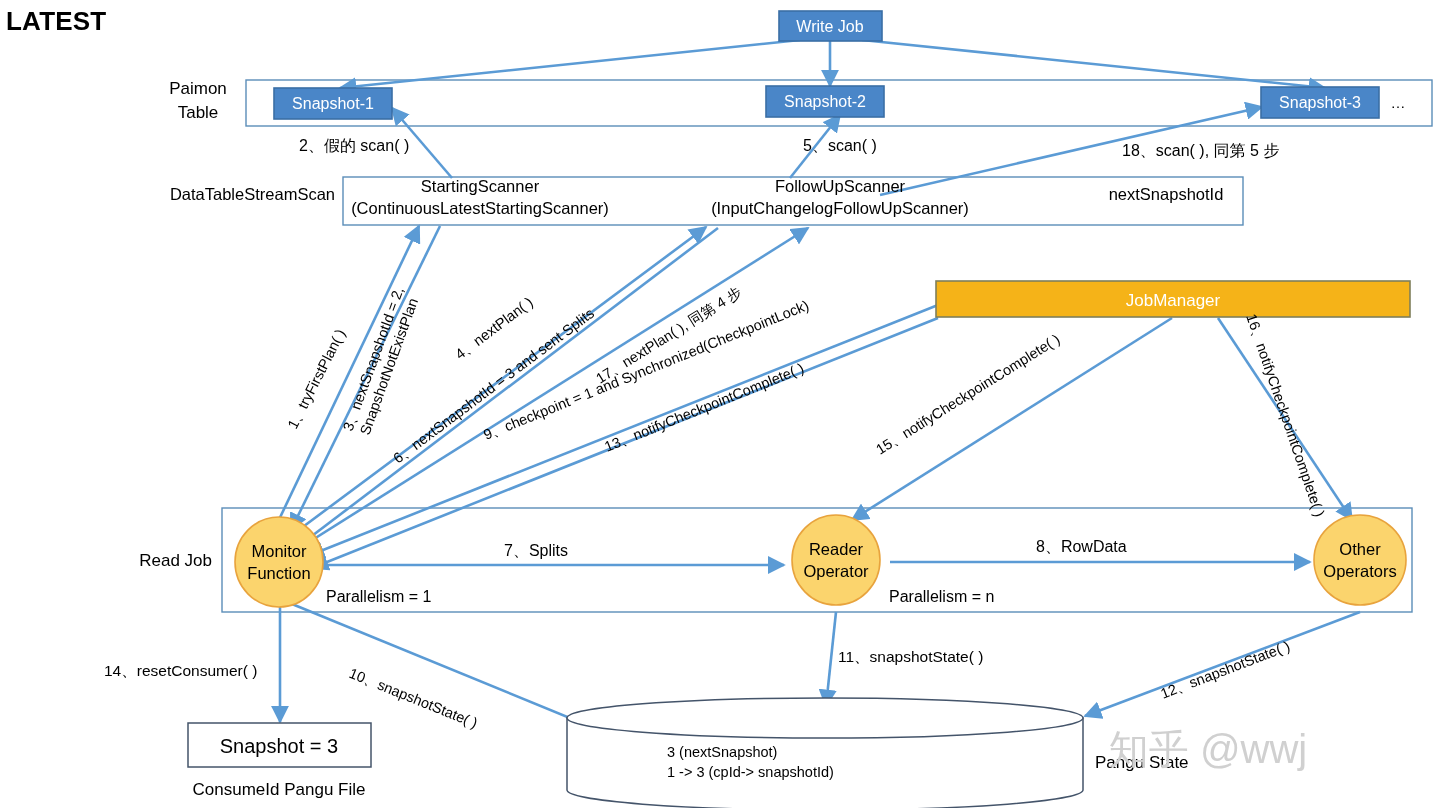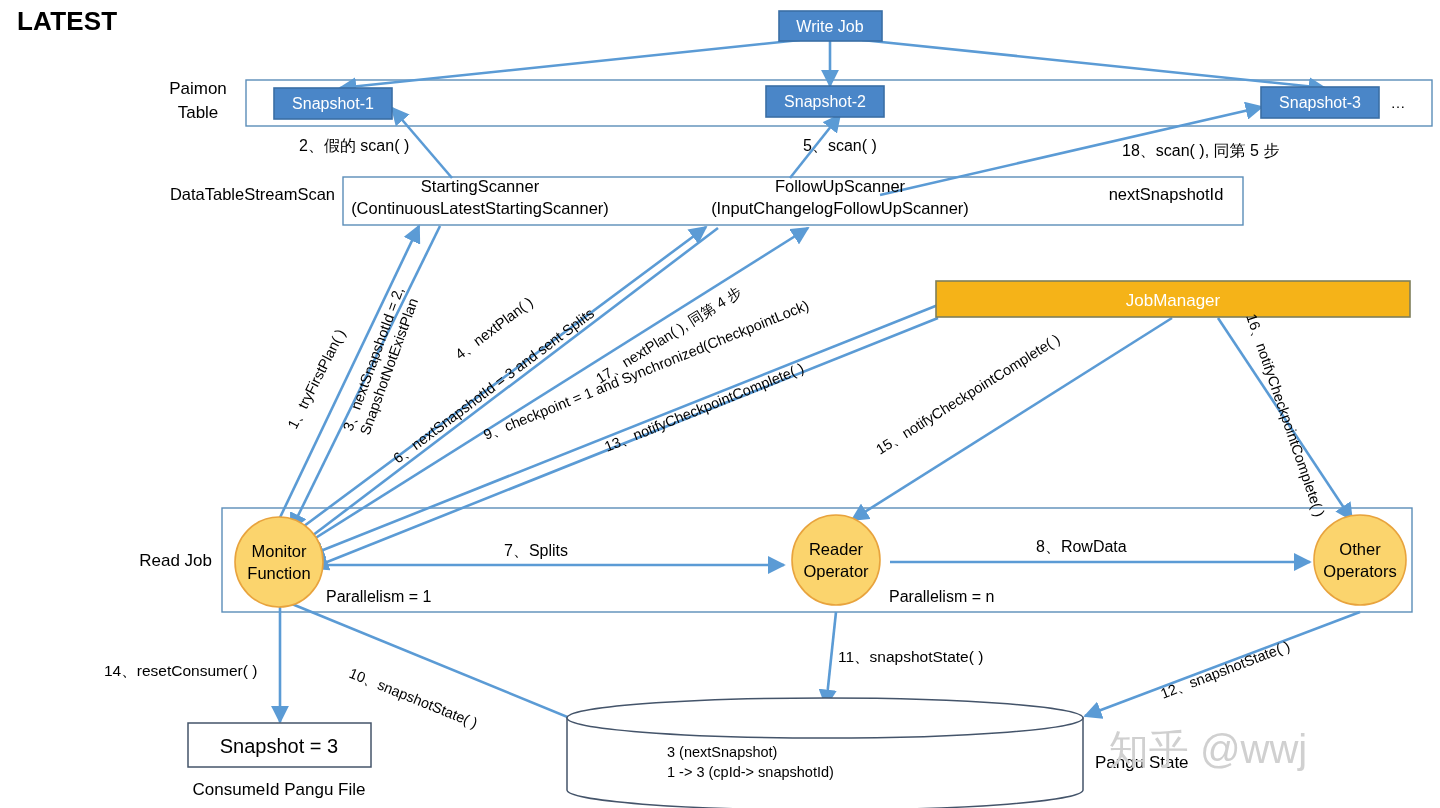--- a/index.html
+++ b/index.html
@@ -10,21 +10,21 @@
   .lbl{position:absolute;white-space:pre;}
   .ttl{font-size:26px;font-weight:bold;letter-spacing:.2px;}
   .snapshot-txt{font-size:16px;fill:#ffffff;}
   .svgtxt{font-family:"Liberation Sans","DejaVu Sans",sans-serif;}
 </style>
 </head>
 <body>
 
 <div id="stage">
 
-  <div class="lbl ttl" style="left:17px;top:6px;">LATEST</div>
+  <div class="lbl ttl" style="left:6px;top:6px;">LATEST</div>
 
   <svg id="canvas" viewBox="0 0 1440 808">
     <defs>
       <marker id="ah" viewBox="0 0 10 10" refX="9" refY="5" markerWidth="7" markerHeight="7" orient="auto-start-reverse">
         <path d="M0,0 L10,5 L0,10 z" fill="#5b9bd5"></path>
       </marker>
     </defs>
 
     <rect x="246" y="80" width="1186" height="46" fill="none" stroke="#5b8db8" stroke-width="1.4"></rect>
     <rect x="343" y="177" width="900" height="48" fill="none" stroke="#5b8db8" stroke-width="1.4"></rect>

